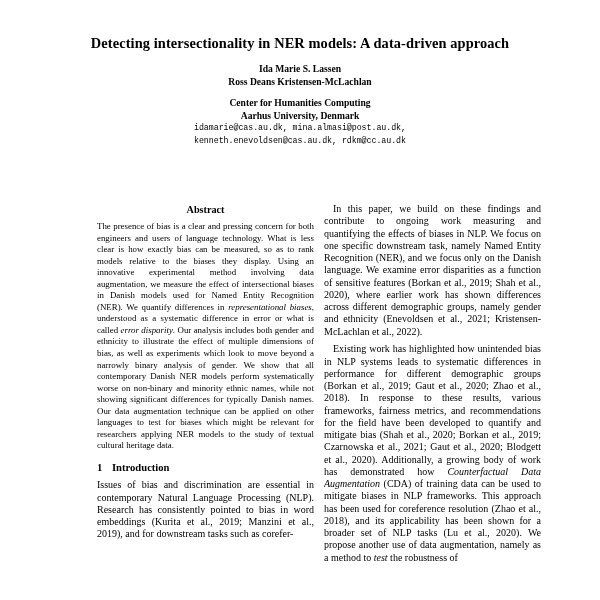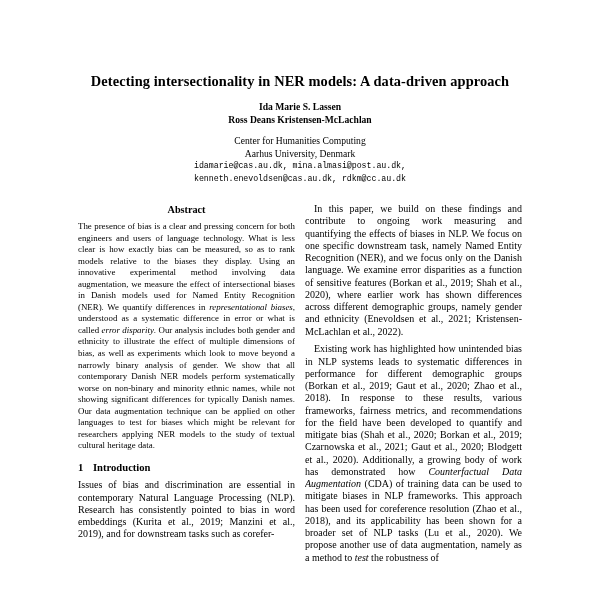--- a/index.html
+++ b/index.html
@@ -18,42 +18,42 @@
   .page {
     position: relative;
     width: 600px;
     height: 600px;
     background: #ffffff;
     overflow: hidden;
   }
 
   
   .titleblock {
-    padding-top: 72px;
+    padding-top: 34px;
     text-align: center;
   }
   .paper-title {
     font-size: 14.4px;
     font-weight: bold;
     letter-spacing: 0.1px;
     line-height: 1.25;
     margin: 0 48px 10px 48px;
   }
   .author-list {
     margin: 8px;
   }
   .author-name {
     font-size: 9.6px;
     font-weight: bold;
     line-height: 13.1px;
     display: block;
   }
   .affil-line {
     font-size: 9.6px;
-    font-weight: normal;
+    font-weight: bold;
     line-height: 13.1px;
     display: block;
   }
   .email-line {
     font-family: "Liberation Mono", "DejaVu Sans Mono", monospace;
     font-size: 8.3px;
     line-height: 12.2px;
     display: block;
     letter-spacing: -0.05px;
   }
@@ -66,20 +66,21 @@
     width: 600px;
     height: 397px;
     overflow: hidden;
   }
   .col {
     position: absolute;
     top: 0;
     width: 217px;
     height: 397px;
     overflow: hidden;
+    margin-left: 19px;
   }
   .col-left  { left: 78px; }
   .col-right { left: 305px; }
 
   .section-center {
     text-align: center;
     font-size: 10.2px;
     font-weight: bold;
     margin: 0 0 4px 0;
     line-height: 14px;

